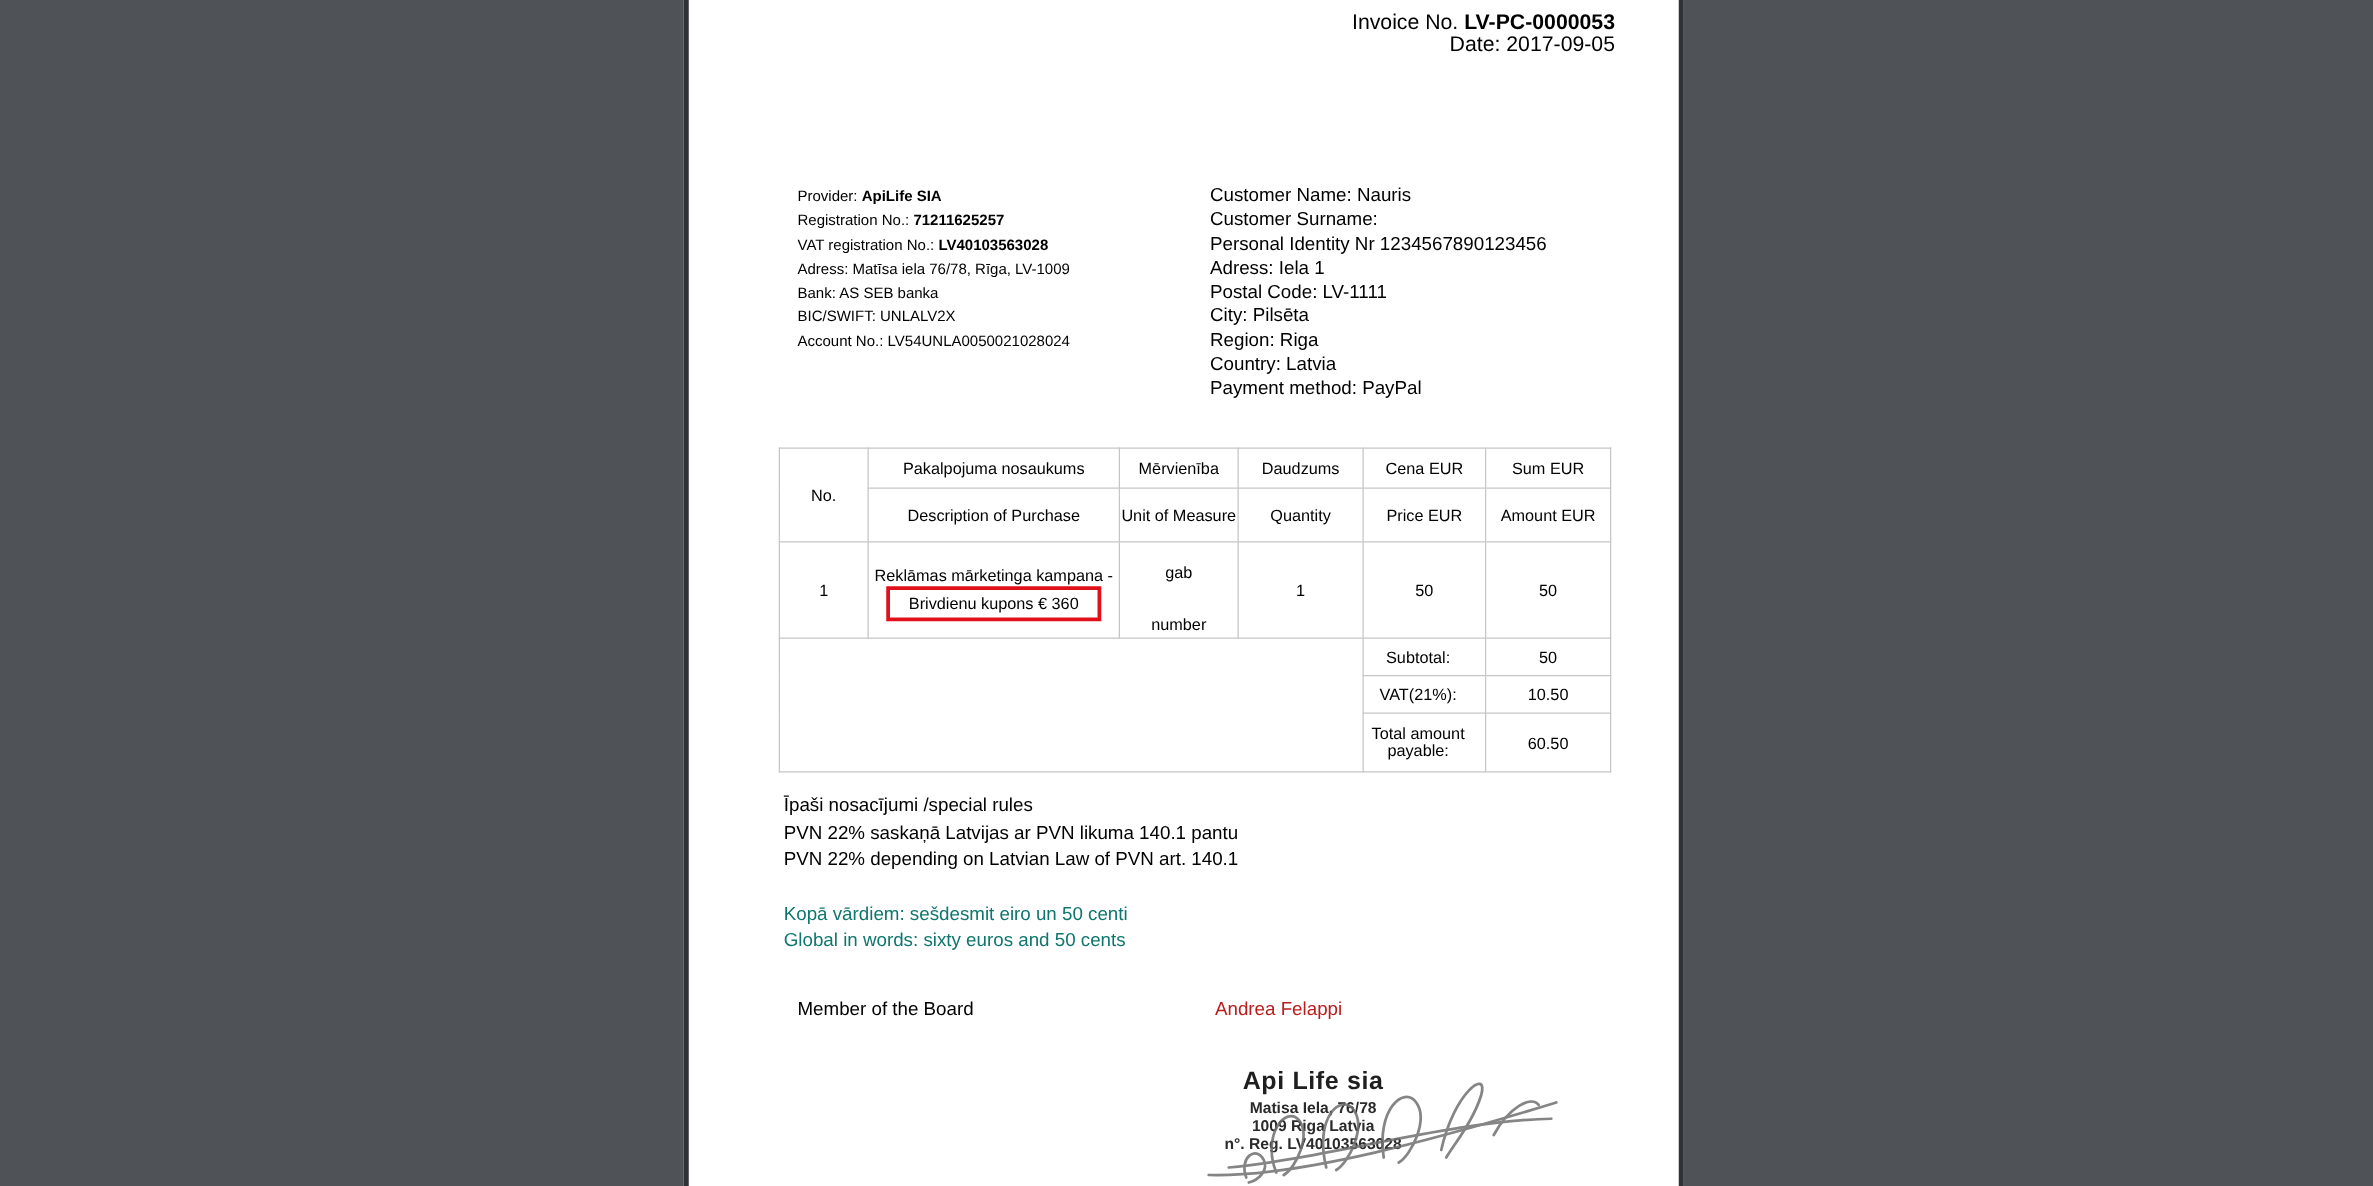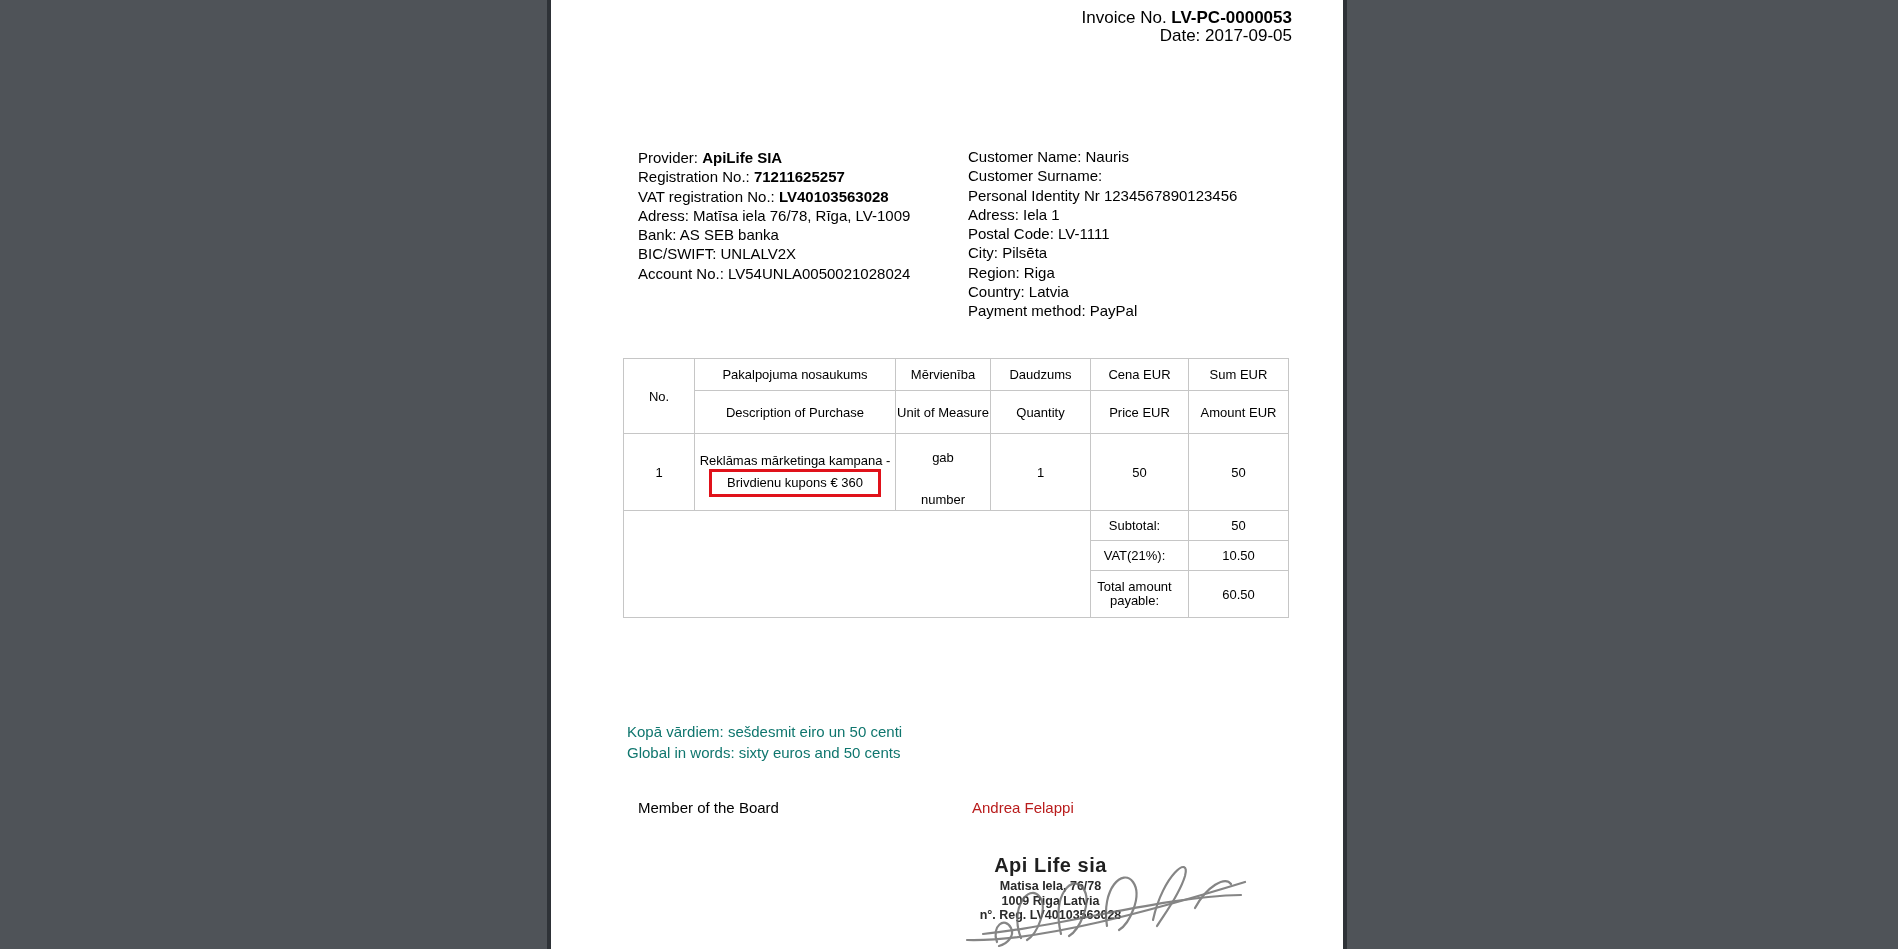--- a/index.html
+++ b/index.html
@@ -24,21 +24,21 @@
     position:absolute; left:62px; top:-4px;
     font-family:"DejaVu Serif","Liberation Serif",serif;
     font-size:84px; line-height:88px; color:#26648f; letter-spacing:0px;
   }
 
   
   .inv-head { position:absolute; right:51px; top:9px; text-align:right; font-size:17px; line-height:17.5px; color:#000; }
   .inv-head b { font-weight:bold; }
 
   
-  .provider { position:absolute; left:87px; top:148px; font-size:15px; line-height:19.3px; color:#000; }
+  .provider { position:absolute; left:87px; top:148px; font-size:12px; line-height:19.3px; color:#000; }
   .customer { position:absolute; left:417px; top:147px; font-size:15px; line-height:19.3px; color:#000; }
   .bold-val { font-weight:bold; }
 
   
   table.items {
     position:absolute; left:72px; top:358px; width:665px;
     border-collapse:collapse; table-layout:fixed;
     font-size:13px; color:#000;
   }
   table.items td { border:1px solid #c6c6c6; text-align:center; vertical-align:middle; overflow:hidden; }
@@ -151,20 +151,25 @@
           <td class="label-cell">VAT(21%):</td>
           <td>10.50</td>
         </tr>
         <tr class="t3">
           <td class="label-cell">Total amount payable:</td>
           <td>60.50</td>
         </tr>
       </tbody>
         </table>
 
+      <div class="notes">
+        <div>Īpaši nosacījumi /special rules</div>
+        <div>PVN 22% saskaņā Latvijas ar PVN likuma 140.1 pantu</div>
+        <div>PVN 22% depending on Latvian Law of PVN art. 140.1</div>
+      </div>
 
       <div class="words">
         <div>Kopā vārdiem: sešdesmit eiro un 50 centi</div>
         <div>Global in words: sixty euros and 50 cents</div>
       </div>
 
       <div class="sig-left">Member of the Board</div>
       <div class="sig-right">Andrea Felappi</div>
 
       <div class="stamp">

